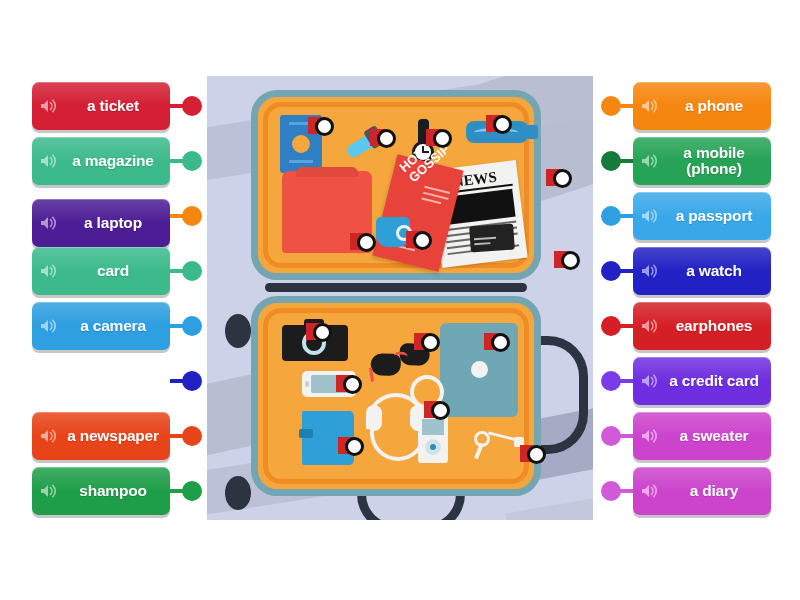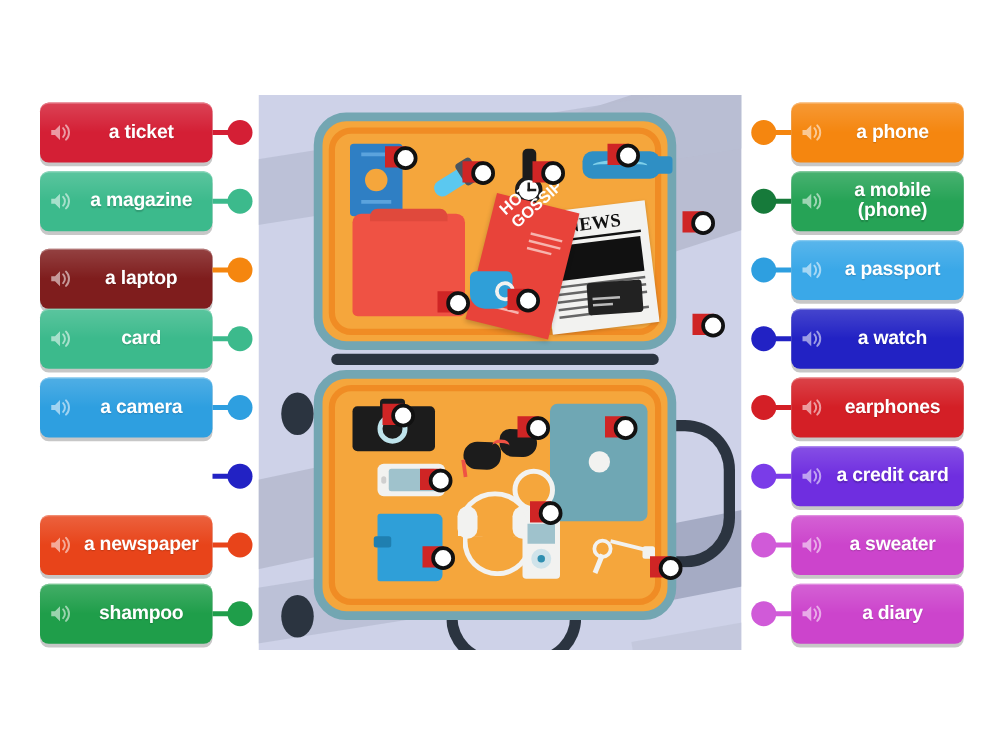--- a/index.html
+++ b/index.html
@@ -333,21 +333,21 @@
           </span>
         <span class="ltext">a magazine</span>
       </div>
       <span class="conn">
           <span class="stem" style="background:#3cba8c;"></span>
           <span class="dot" style="background:#3cba8c;"></span>
         </span>
     </div>
 
     <div class="label-row">
-      <div class="label" style="background:#7f1d1d;margin-top:14px;">
+      <div class="label" style="background:#4c1d95;margin-top:14px;">
         <span class="spk">
             <svg width="18" height="16" viewBox="0 0 18 16">
               <path d="M1 6h3l4-4v12l-4-4H1z" fill="#fff"></path>
               <path d="M10.5 4.5a5 5 0 0 1 0 7" stroke="#fff" stroke-width="1.6" fill="none" stroke-linecap="round"></path>
               <path d="M12.8 2.3a8 8 0 0 1 0 11.4" stroke="#fff" stroke-width="1.6" fill="none" stroke-linecap="round"></path>
             </svg>
           </span>
         <span class="ltext">a laptop</span>
       </div>
       <span class="conn">

